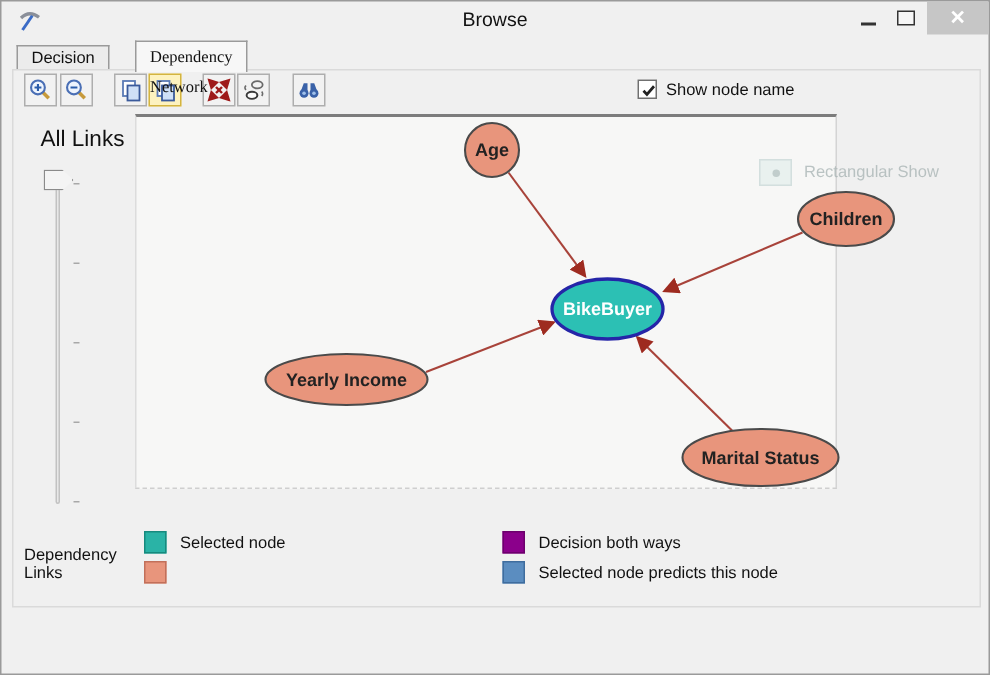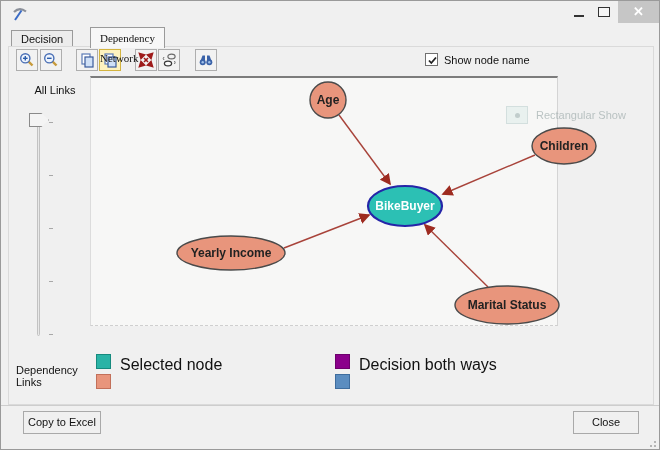--- a/index.html
+++ b/index.html
@@ -39,21 +39,21 @@
 
   
   .chk-row { position:absolute; left:416px; top:6px; height:14px; font-size:11px; color:#111; }
   .chk-box { position:absolute; left:0; top:0; width:13px; height:13px; background:#fff;
              border:1px solid #707070; }
   .chk-box svg { position:absolute; left:1px; top:1px; }
   .chk-label { position:absolute; left:19px; top:1px; white-space:nowrap; }
 
   
   .lbl-all { position:absolute; left:14px; top:37px; width:64px; text-align:center;
-             font-size:11px; color:#111; }
+             font-size:15px; color:#111; }
   .slider-track { position:absolute; left:28px; top:73px; width:3px; height:216px;
                   background:#e8e8e8; border:1px solid #c2c2c2; border-radius:2px; }
   .slider-thumb { position:absolute; left:20px; top:66px; width:20px; height:14px;
                   background:#f4f4f4; border:1px solid #8a8a8a;
                   clip-path:polygon(0 0, 62% 0, 100% 50%, 62% 100%, 0 100%); }
   .tick { position:absolute; left:40px; width:4px; height:1px; background:#a8a8a8; }
   .lbl-strong { position:absolute; left:7px; top:317px; width:76px; font-size:11px; color:#111; }
 
   
   .netview { position:absolute; left:81px; top:29px; width:468px; height:250px;
@@ -68,21 +68,21 @@
                 color:rgba(165,178,178,0.75); white-space:nowrap; }
   .ghost-box { position:absolute; left:0; top:0; width:22px; height:18px;
                background:rgba(214,232,230,0.45); border:1px solid rgba(190,205,205,0.5); }
   .ghost-dot { position:absolute; left:8px; top:6px; width:5px; height:5px; border-radius:50%;
                background:rgba(160,175,175,0.55); }
   .ghost-text { position:absolute; left:30px; top:3px; }
 
   
   .hint { position:absolute; left:81px; top:287px; font-size:11px; color:#111; }
   .lg-sq { position:absolute; width:15px; height:15px; border:1px solid; }
-  .lg-lab { position:absolute; font-size:16px; color:#111; white-space:nowrap; }
+  .lg-lab { position:absolute; font-size:11px; color:#111; white-space:nowrap; }
 
   
   .footer { position:absolute; left:0; top:404px; width:660px; height:46px;
             background:#f0f0f0; border-top:1px solid #cdcdcd; }
   .f-btn { position:absolute; top:5px; height:23px; background:#f0f0f0;
            border:1px solid #a9a9a9; font-family:"Liberation Sans", sans-serif;
            font-size:11px; color:#111; text-align:center; line-height:21px; }
   .btn-copy { left:22px; width:78px; }
   .btn-closedlg { left:572px; width:66px; }
   .grip { position:absolute; right:5px; bottom:4px; width:10px; height:10px; }
@@ -91,20 +91,21 @@
 </head>
 <body>
 
 <div class="window">
 
   <div class="titlebar">
     <svg class="app-icon" width="16" height="16" viewBox="0 0 16 16">
       <path d="M3 6 Q 8.5 0.5 15 5.5" stroke="#8a8f99" stroke-width="2.2" fill="none"></path>
       <line x1="4" y1="14" x2="10.5" y2="4.5" stroke="#3a6bc6" stroke-width="2"></line>
     </svg>
+    <div class="title">Browse</div>
     <div class="win-btn btn-min">
         <span class="dash"></span>
       </div>
     <div class="win-btn btn-max">
         <span class="box"></span>
       </div>
     <div class="win-btn btn-close"><span>✕</span></div>
   </div>
 
   <div class="tabstrip">
@@ -237,25 +238,17 @@
       </div>
     </div>
 
 
     <span class="lg-sq" style="left: 87px; top: 307px; background: rgb(42, 179, 166); border-color: rgb(22, 138, 126);"></span>
     <span class="lg-lab" style="left:111px; top:309px">Selected node</span>
     <span class="lg-sq" style="left: 87px; top: 327px; background: rgb(232, 149, 124); border-color: rgb(194, 112, 90);"></span>
     <span class="lg-sq" style="left: 326px; top: 307px; background: rgb(139, 0, 139); border-color: rgb(109, 0, 109);"></span>
     <span class="lg-lab" style="left:350px; top:309px">Decision both ways</span>
     <span class="lg-sq" style="left: 326px; top: 327px; background: rgb(91, 141, 192); border-color: rgb(63, 109, 158);"></span>
+    <span class="lg-lab" style="left:350px; top:329px">Selected node predicts this node</span>
   </div>
 
-  <div class="footer">
-    <div class="f-btn btn-copy">Copy to Excel</div>
-    <div class="f-btn btn-closedlg">Close</div>
-    <div class="grip">
-      <i style="right:0;bottom:0"></i>
-        <i style="right:4px;bottom:0"></i>
-        <i style="right:0;bottom:4px"></i>
-    </div>
-  </div>
 
 </div>
 
 </body></html>

